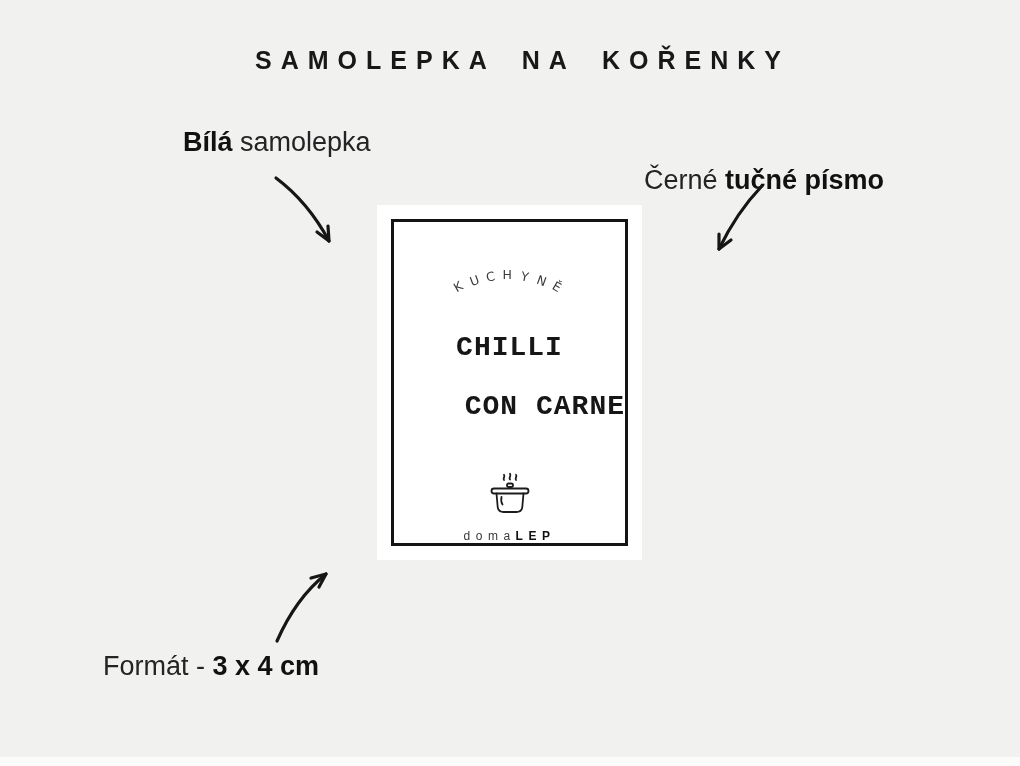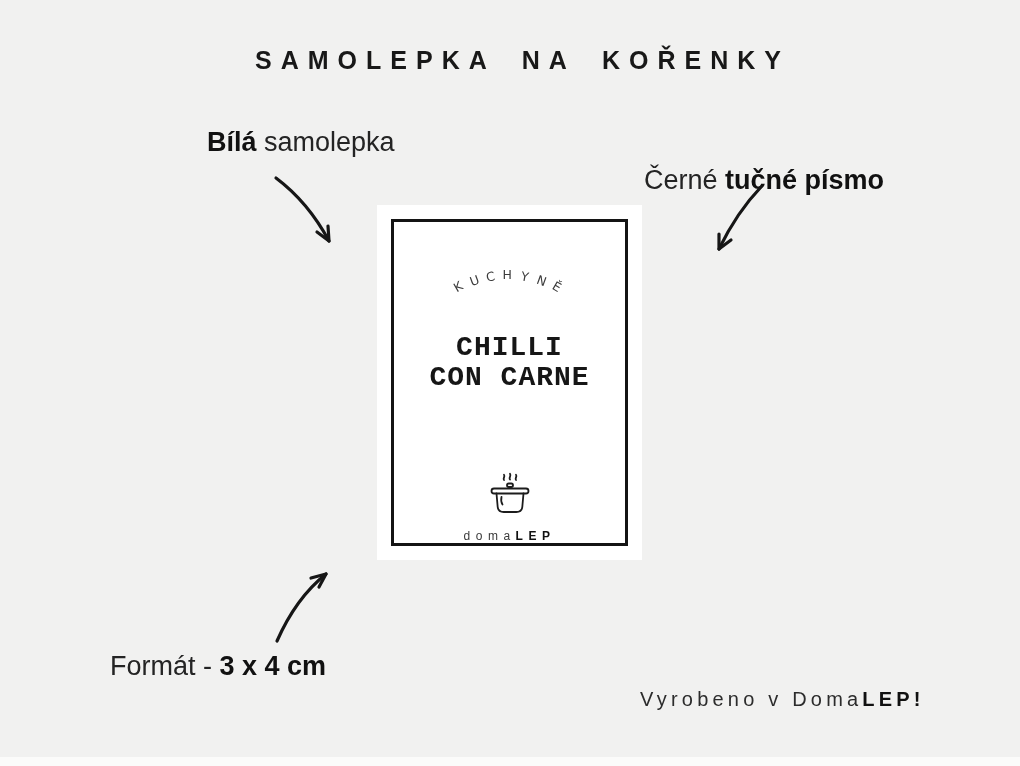--- a/index.html
+++ b/index.html
@@ -19,23 +19,23 @@
     font-size: 25px;
     font-weight: 700;
     letter-spacing: 9px;
     word-spacing: 11px;
     padding-left: 25px;
     box-sizing: border-box;
     color: #181818;
   }
   .callout { position: absolute; font-size: 27px; color: #242424; white-space: pre; }
   .callout b { font-weight: 700; color: #111; }
-  .co-left   { left: 183px; top: 127px; margin-left: 24px; }
+  .co-left   { left: 183px; top: 127px; }
   .co-right  { left: 644px; top: 127px; margin-top: 38px; }
-  .co-format { left: 110px; top: 651px; }
+  .co-format { left: 103px; top: 651px; }
   .co-credit {
     left: 640px; top: 688px;
     font-size: 20px; letter-spacing: 4.2px; color: #2c2c2c;
   }
   .sticker {
     position: absolute;
     left: 377px; top: 205px;
     width: 265px; height: 355px;
     background: #ffffff;
   }
@@ -61,21 +61,21 @@
     position: absolute;
     width: 100%;
     text-align: center;
     font-size: 28px;
     font-weight: 700;
     letter-spacing: 1px;
     color: #161616;
     font-family: Liberation Mono, monospace;
   }
   .line1 { top: 110px; }
-  .line2 { top: 140px; }
+  .line2 { top: 169px; text-align: right; }
   .pot-wrap {
     position: absolute;
     top: 244px; left: 50%;
     transform: translateX(-50%);
     line-height: 0;
   }
   .brand {
     position: absolute;
     top: 307px; left: 0; width: 100%;
     text-align: center;
@@ -144,17 +144,16 @@
       <path d="M731 240 L719 249 L719 234"></path>
     </g>
     <g>
       <path d="M277 641 Q296 598 326 574"></path>
       <path d="M311 578 L326 574 L319 587"></path>
     </g>
   </svg>
 
   <div class="callout co-format"><span>Formát - </span><b>3 x 4 cm</b></div>
 
-  <div class="callout co-credit"><span>Vyrobeno v Doma</span><b>LEP!</b></div>
 
   <div class="bottom-strip"></div>
 
 </div>
 
 </body></html>

